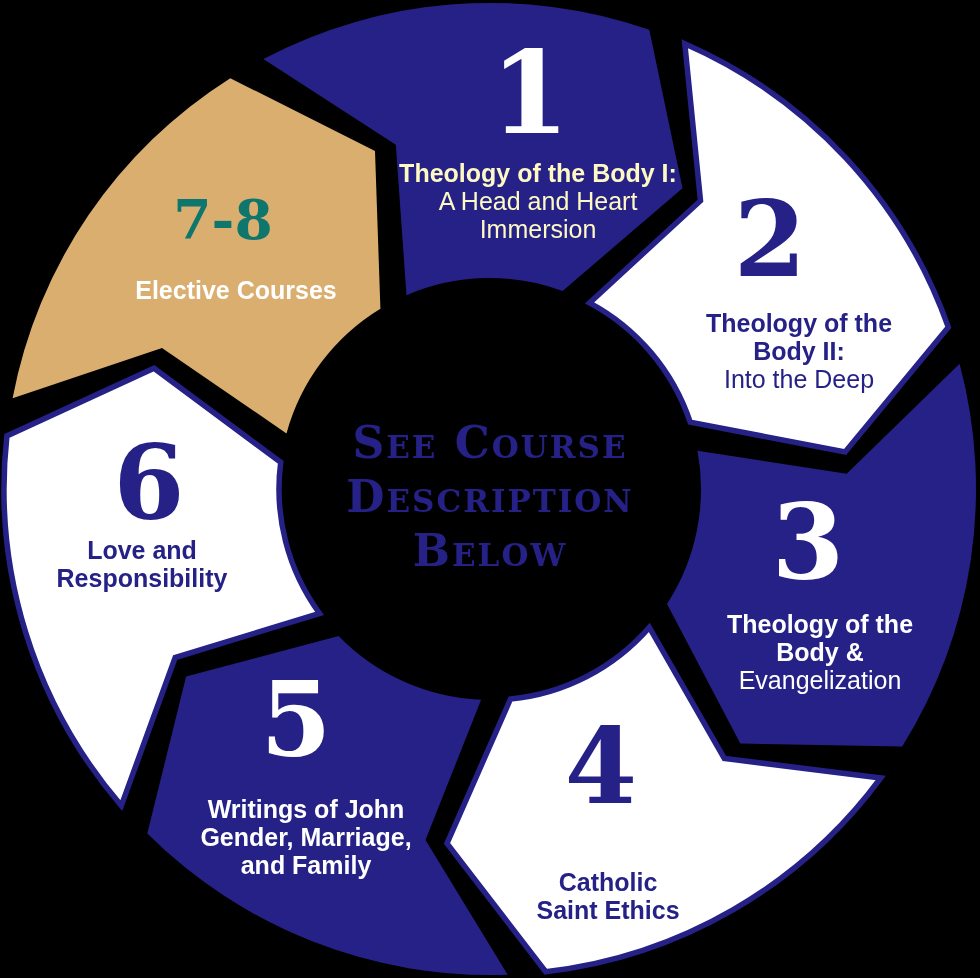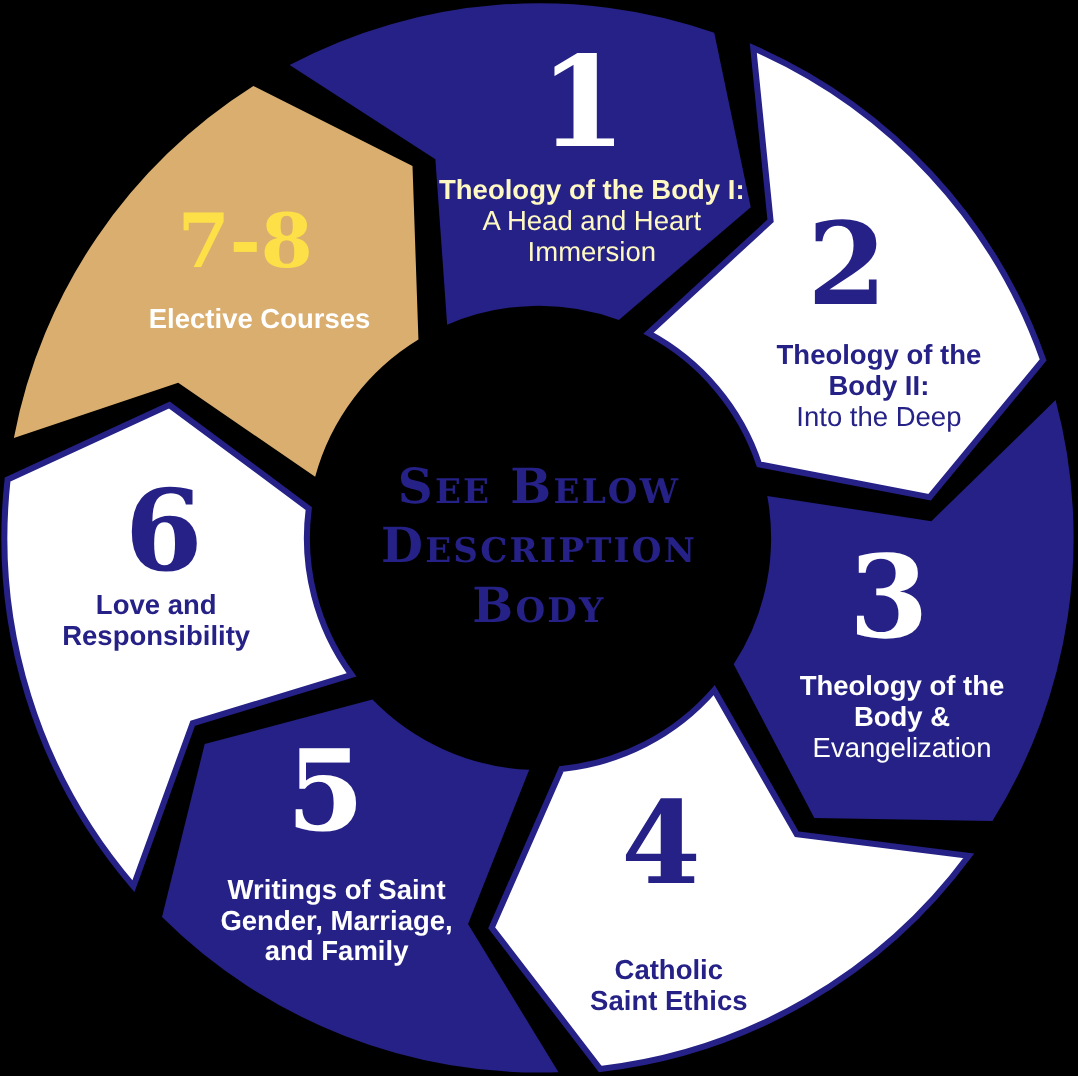--- a/index.html
+++ b/index.html
@@ -77,32 +77,32 @@
         <div class="b">Body &amp;</div>
         <div class="r">Evangelization</div>
       </div>
       <div class="num" style="left: 601px; top: 769px; font-size: 104px; color: rgb(37, 33, 134);">4</div>
       <div class="block" style="left: 608px; top: 896px; width: 260px; color: rgb(37, 33, 134);">
         <div class="b">Catholic</div>
         <div class="b">Saint Ethics</div>
       </div>
       <div class="num" style="left: 296px; top: 722px; font-size: 102px; color: rgb(255, 255, 255);">5</div>
       <div class="block" style="left: 306px; top: 837px; width: 280px; color: rgb(255, 255, 255);">
-        <div class="b">Writings of Saint</div>
+        <div class="b">Writings of John</div>
         <div class="b">Gender, Marriage,</div>
         <div class="b">and Family</div>
       </div>
       <div class="num" style="left: 149px; top: 485px; font-size: 102px; color: rgb(37, 33, 134);">6</div>
       <div class="block" style="left: 142px; top: 564px; width: 240px; color: rgb(37, 33, 134);">
         <div class="b">Love and</div>
         <div class="b">Responsibility</div>
       </div>
-      <div class="num" style="left: 223px; top: 221px; font-size: 68px; color: #fde047;">7-8</div>
+      <div class="num" style="left: 223px; top: 221px; font-size: 55px; color: #0f766e;">7-8</div>
       <div class="block" style="left: 236px; top: 290px; width: 300px; color: rgb(255, 255, 255);">
         <div class="b">Elective Courses</div>
       </div>
     </div>
   <div class="center-text" style="color: rgb(37, 33, 134);">
-    <div>See Below</div>
+    <div>See Course</div>
     <div>Description</div>
-    <div>Body</div>
+    <div>Below</div>
   </div>
 </div>
 
 </body></html>

